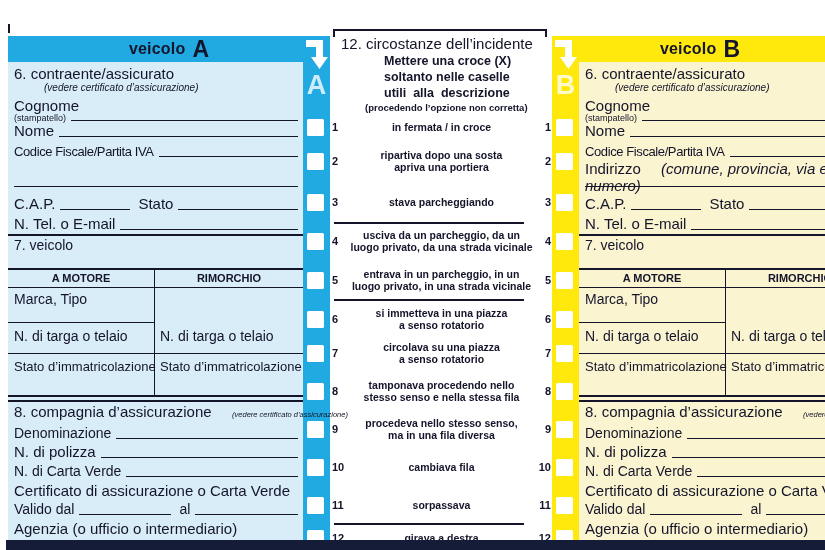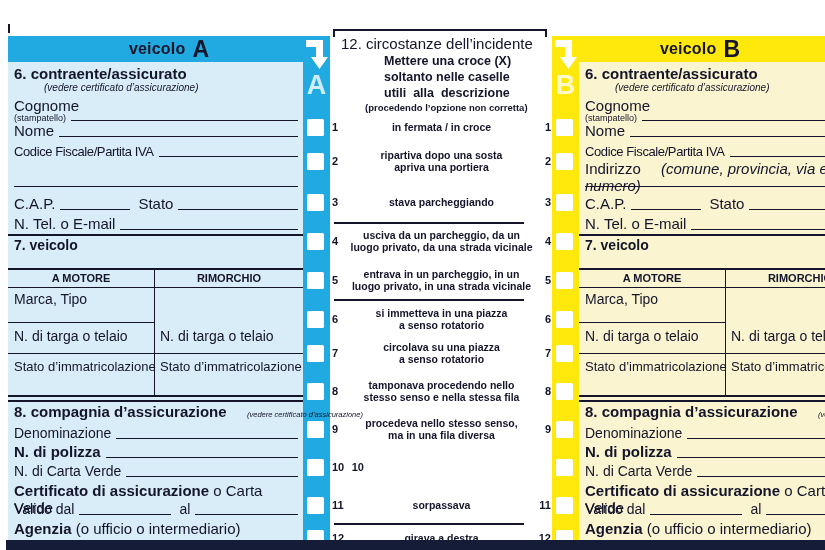--- a/index.html
+++ b/index.html
@@ -1,19 +1,19 @@
 <!DOCTYPE html>
 <html style="--ink: #14142a;"><head>
 <meta charset="utf-8">
 <style>
   html,body{margin:0;padding:0;}
   #page{position:relative;width:825px;height:550px;background:#ffffff;overflow:hidden;
         font-family:"Liberation Sans","DejaVu Sans",sans-serif;color:var(--ink,#14142a);}
   .abs{position:absolute;}
-  .b{font-weight:bold;} .it{font-style:italic;margin-left:16px;}
+  .b{font-weight:normal;} .it{font-style:italic;margin-left:16px;}
 
   
   .vcol{position:absolute;top:36px;height:504px;display:flex;align-items:stretch;}
   .vheader{position:absolute;top:0;left:0;right:0;height:26px;display:flex;align-items:center;justify-content:center;z-index:2;}
   .vcol-b .vheader{padding-right:26px;}
   .vheader-word{font-weight:bold;font-size:16px;letter-spacing:.2px;}
   .vheader-letter{font-weight:bold;font-size:23px;margin-left:7px;line-height:1;}
   .vbody{position:relative;width:295px;margin-top:26px;flex:0 0 auto;}
   .vstrip{position:relative;width:27px;flex:0 0 auto;}
   .vcol-b .vstrip{order:1;} .vcol-b .vbody{order:2;}
@@ -347,20 +347,21 @@
       <span class="c-num r">8</span>
     </div>
     <div class="c-row" style="top: 416px;">
       <span class="c-num">9</span>
       <div class="c-text">procedeva nello stesso senso,
 ma in una fila diversa</div>
       <span class="c-num r">9</span>
     </div>
     <div class="c-row" style="top: 454px;">
       <span class="c-num">10</span>
+      <div class="c-text">cambiava fila</div>
       <span class="c-num r">10</span>
     </div>
     <div class="c-row" style="top: 492px;">
       <span class="c-num">11</span>
       <div class="c-text">sorpassava</div>
       <span class="c-num r">11</span>
     </div>
     <div class="c-row" style="top: 525px;">
       <span class="c-num">12</span>
       <div class="c-text">girava a destra</div>

